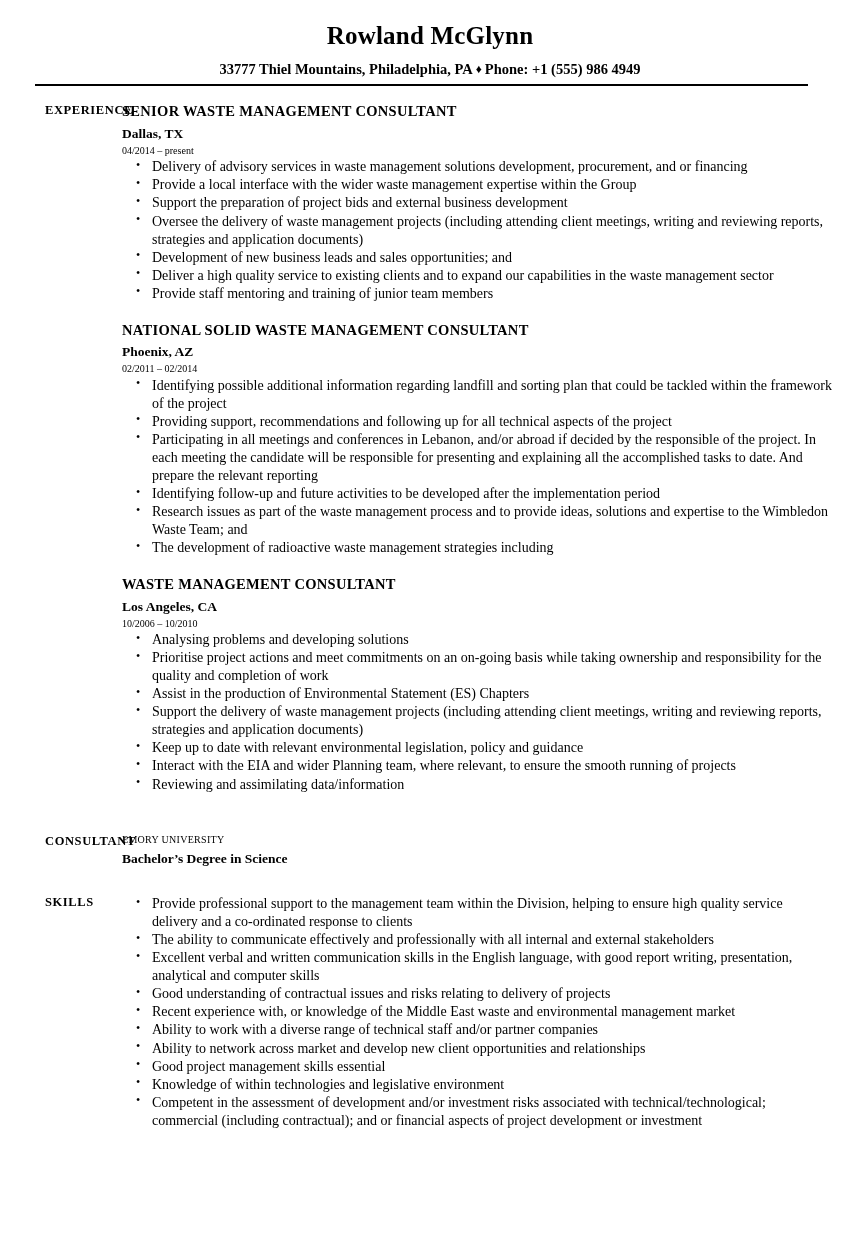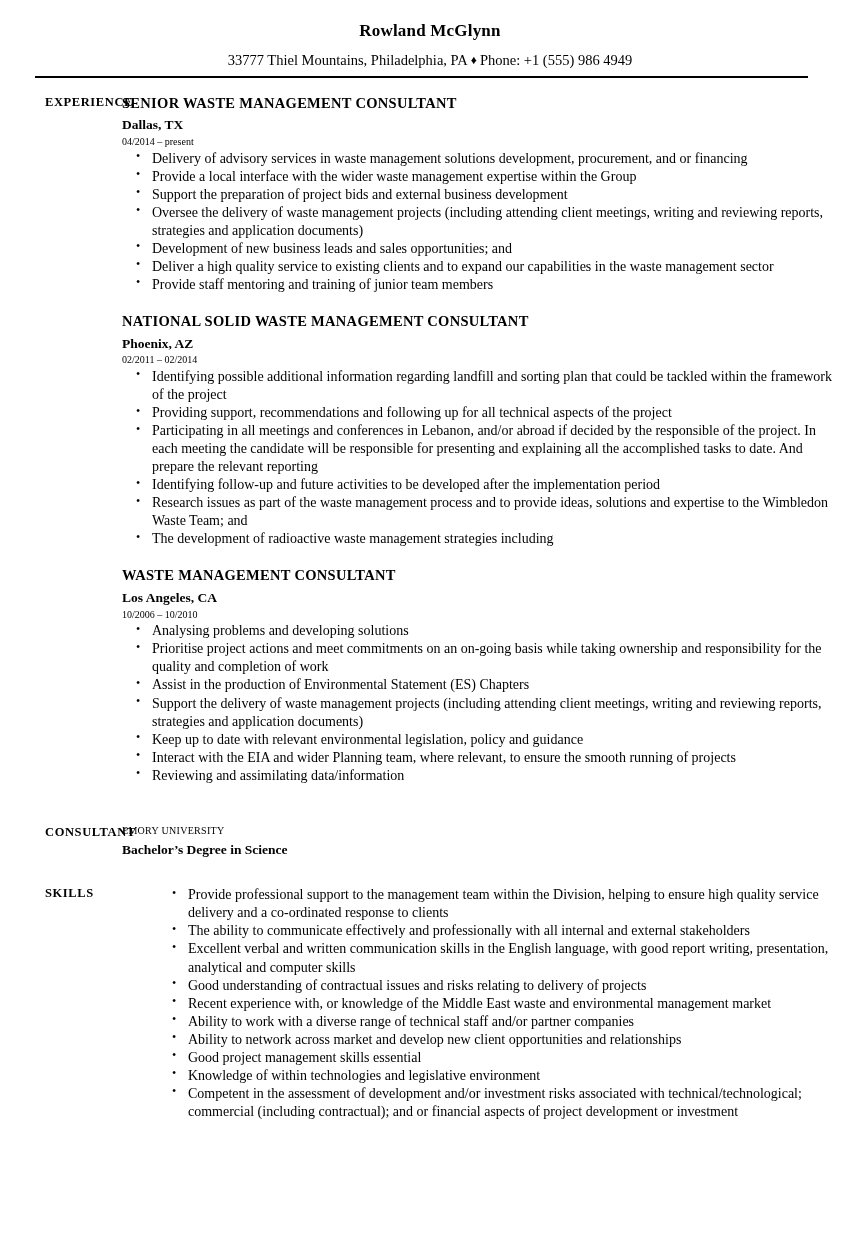--- a/index.html
+++ b/index.html
@@ -19,29 +19,29 @@
     overflow: hidden;
     box-sizing: border-box;
   }
 
   
   .header {
     padding-top: 22px;
   }
   .cand-name {
     text-align: center;
-    font-size: 17px;
+    font-size: 25px;
     font-weight: bold;
     letter-spacing: 0.2px;
     line-height: 1.1;
   }
   .cand-contact {
     text-align: center;
     font-size: 14.5px;
-    font-weight: normal;
+    font-weight: bold;
     margin-top: 12px;
     line-height: 1.1;
   }
   .diamond {
     font-size: 12px;
     vertical-align: 1px;
     padding: 0 3px;
   }
   .rule-wrap {
     margin-top: 7px;
@@ -129,21 +129,21 @@
     line-height: 1.4;
   }
   .edu-degree {
     font-size: 13.5px;
     font-weight: bold;
     line-height: 1.45;
     margin-top: 2px;
   }
 
   .sec-gap-education { margin-top: 31px; }
-  .sec-gap-skills { margin-top: 26px; gap: 36px; }
+  .sec-gap-skills { margin-top: 26px; }
 </style>
 </head>
 <body>
 
 <div class="page">
 
   <div class="header">
     <div class="cand-name">Rowland McGlynn</div>
     <div class="cand-contact">
       <span>33777 Thiel Mountains, Philadelphia, PA</span><span class="diamond">♦</span><span>Phone: +1 (555) 986 4949</span>

